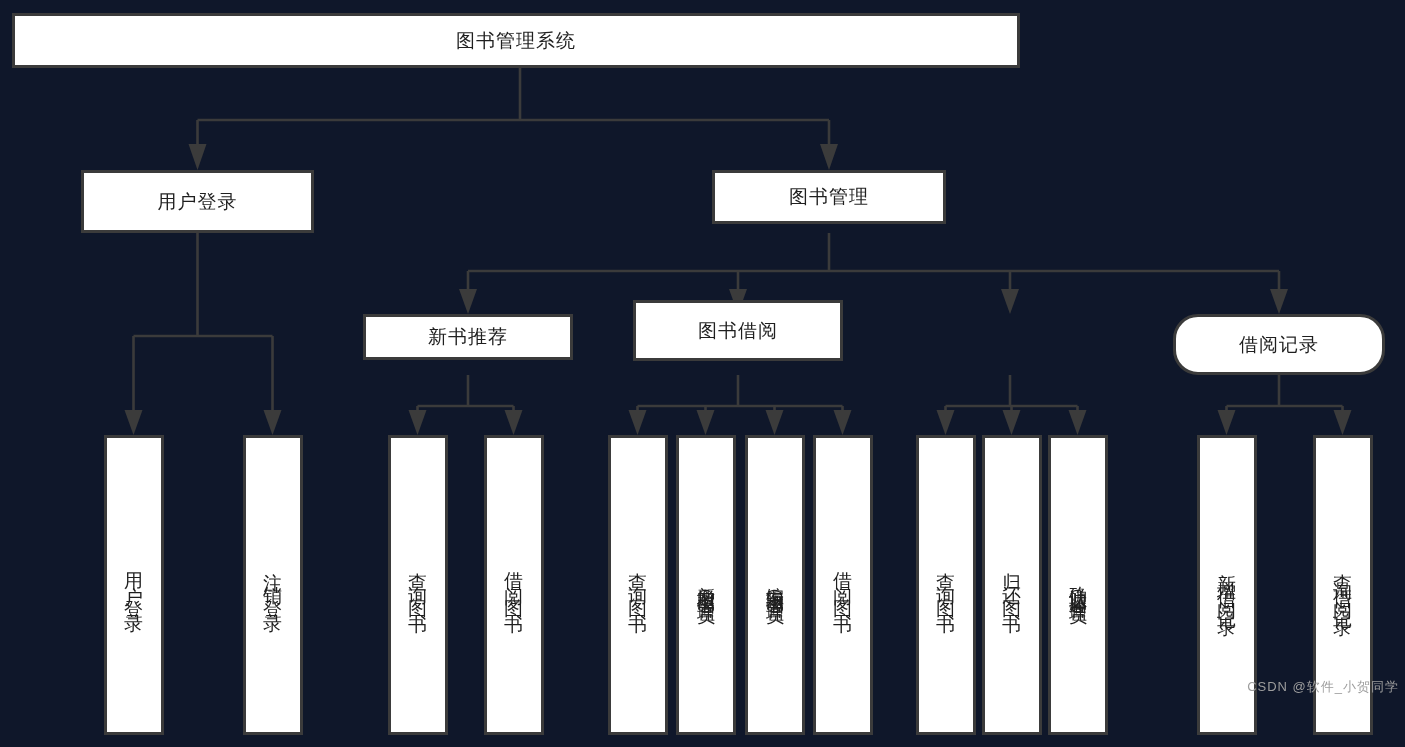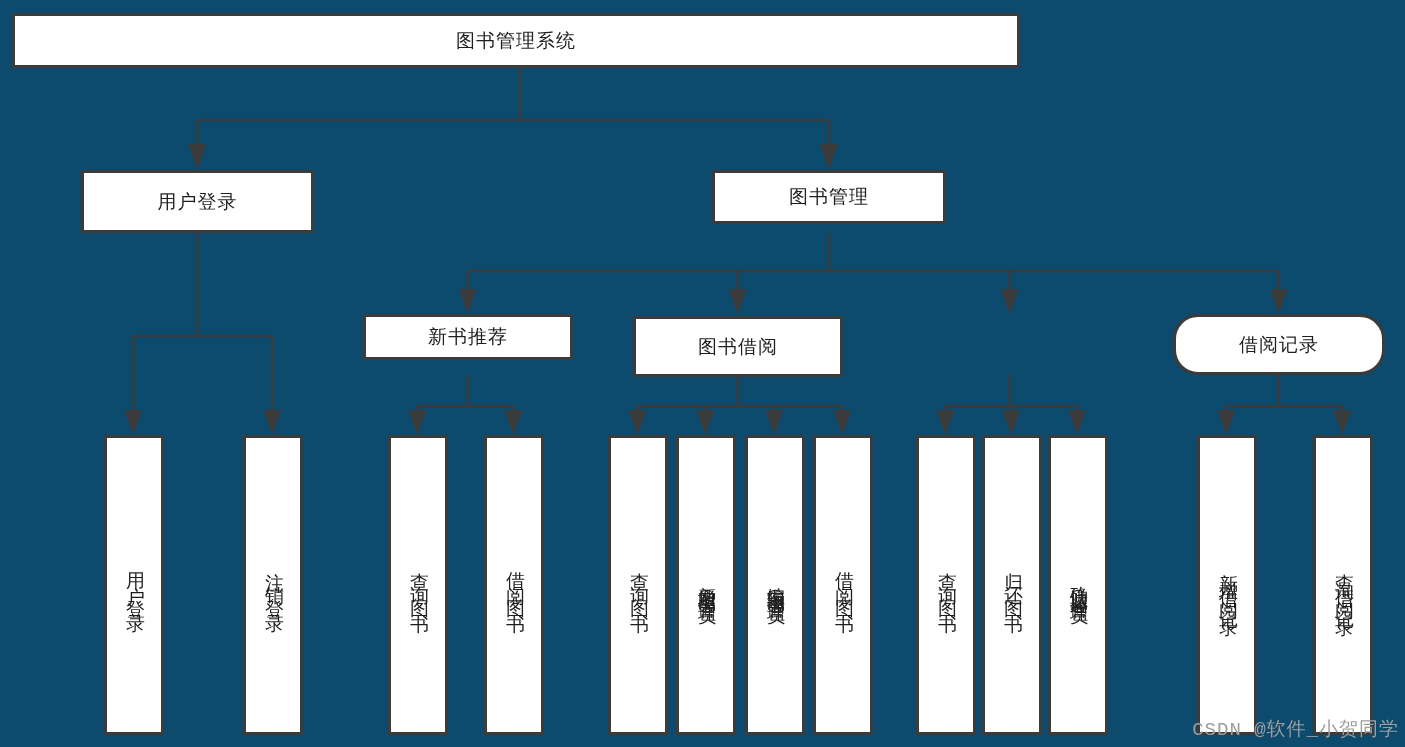--- a/index.html
+++ b/index.html
@@ -1,20 +1,20 @@
 <!DOCTYPE html>
 <html><head>
 <meta charset="utf-8">
 <style>
   html,body{margin:0;padding:0;background:#ffffff;}
   .canvas{
     position:relative;
     width:1405px;height:747px;
-    background:#0c4a6e;
-    font-family:Liberation Mono, monospace;
+    background:#0f172a;
+    font-family:Liberation Sans, sans-serif;
     overflow:hidden;
   }
   .wires{position:absolute;left:0;top:0;z-index:1;}
   .box{
     position:absolute;
     box-sizing:border-box;
     border:3px solid #3b3b3b;
     background:#ffffff;
     color:#1f1f1f;
     display:flex;align-items:center;justify-content:center;
@@ -29,24 +29,24 @@
     text-orientation:mixed;
     font-size:19px;
     line-height:1;
     white-space:nowrap;
   }
   .sp-l{letter-spacing:14px;}   
   .sp-m{letter-spacing:9px;}    
   .sp-s{letter-spacing:3px;font-size:18px;} 
   .watermark{
     position:absolute;
-    right:6px;top:716px;
+    right:6px;top:678px;
     z-index:3;
     color:#9d9d9d;
-    font-size:19px;
+    font-size:13px;
     letter-spacing:1px;
     white-space:nowrap;
   }
 </style>
 </head>
 <body>
 
 <div class="canvas">
 
   <svg class="wires" width="1405" height="747" viewBox="0 0 1405 747">
@@ -125,21 +125,21 @@
   <div class="box" style="left:81px;top:170px;width:233px;height:63px;">
     <span class="hlabel">用户登录</span>
   </div>
   <div class="box" style="left:712px;top:170px;width:234px;height:54px;">
     <span class="hlabel">图书管理</span>
   </div>
 
   <div class="box" style="left:363px;top:314px;width:210px;height:46px;">
     <span class="hlabel">新书推荐</span>
   </div>
-  <div class="box" style="left:633px;top:316px;width:210px;height:61px;">
+  <div class="box" style="left:633px;top:300px;width:210px;height:61px;">
     <span class="hlabel">图书借阅</span>
   </div>
   <div class="box" style="left:1173px;top:314px;width:212px;height:61px;border-radius:25px;">
     <span class="hlabel">借阅记录</span>
   </div>
 
   <div class="box vbox" style="left:104px;">
     <span class="vtext sp-l">用户登录</span>
   </div>
   <div class="box vbox" style="left:243px;">

